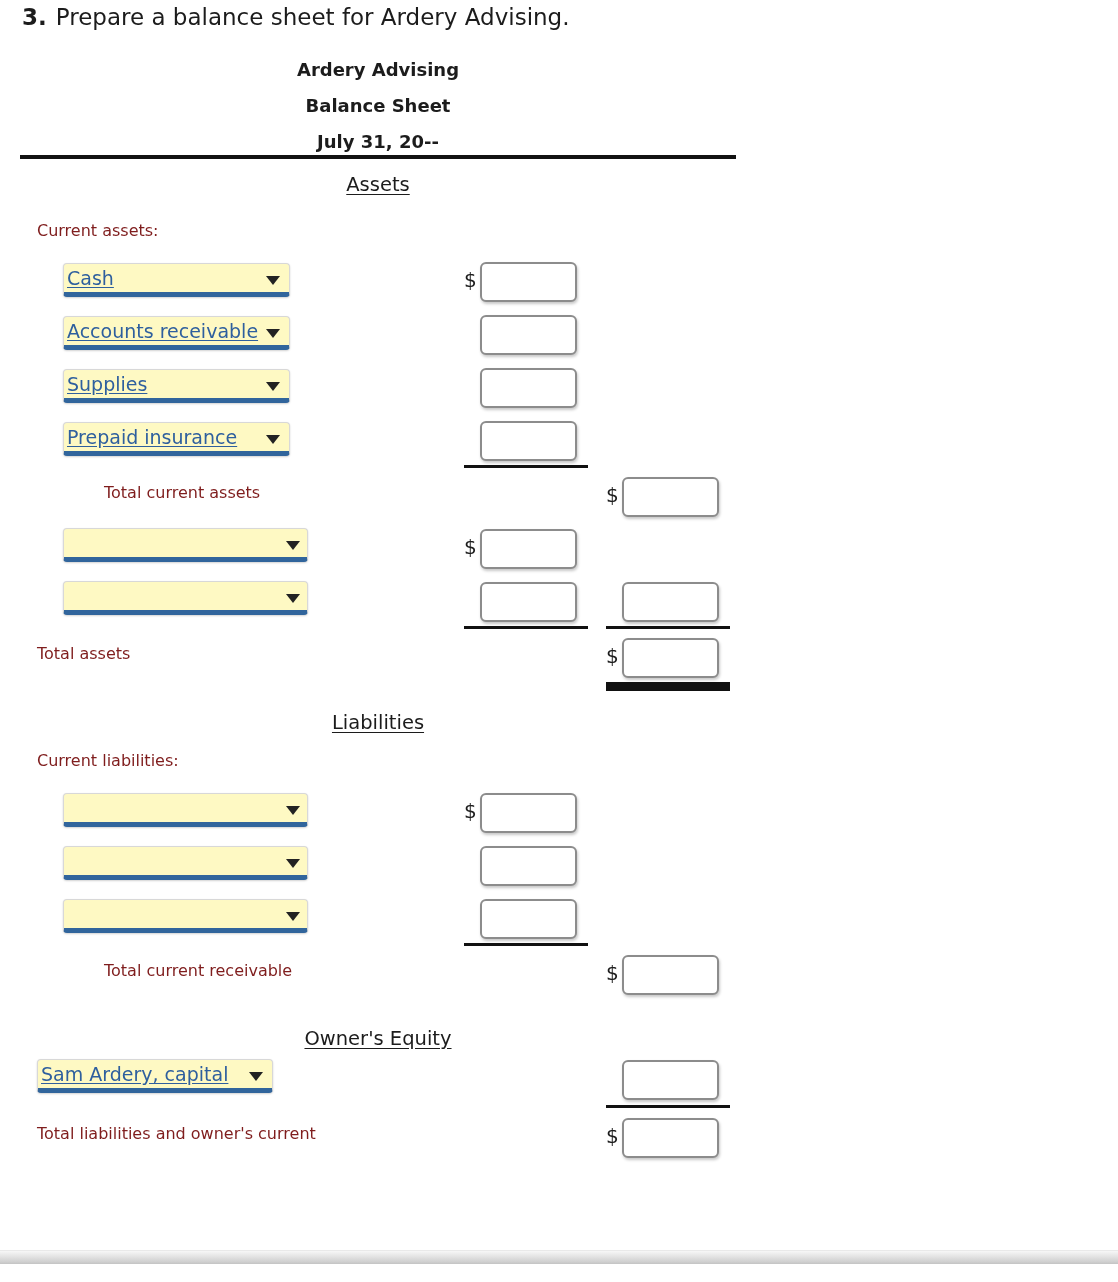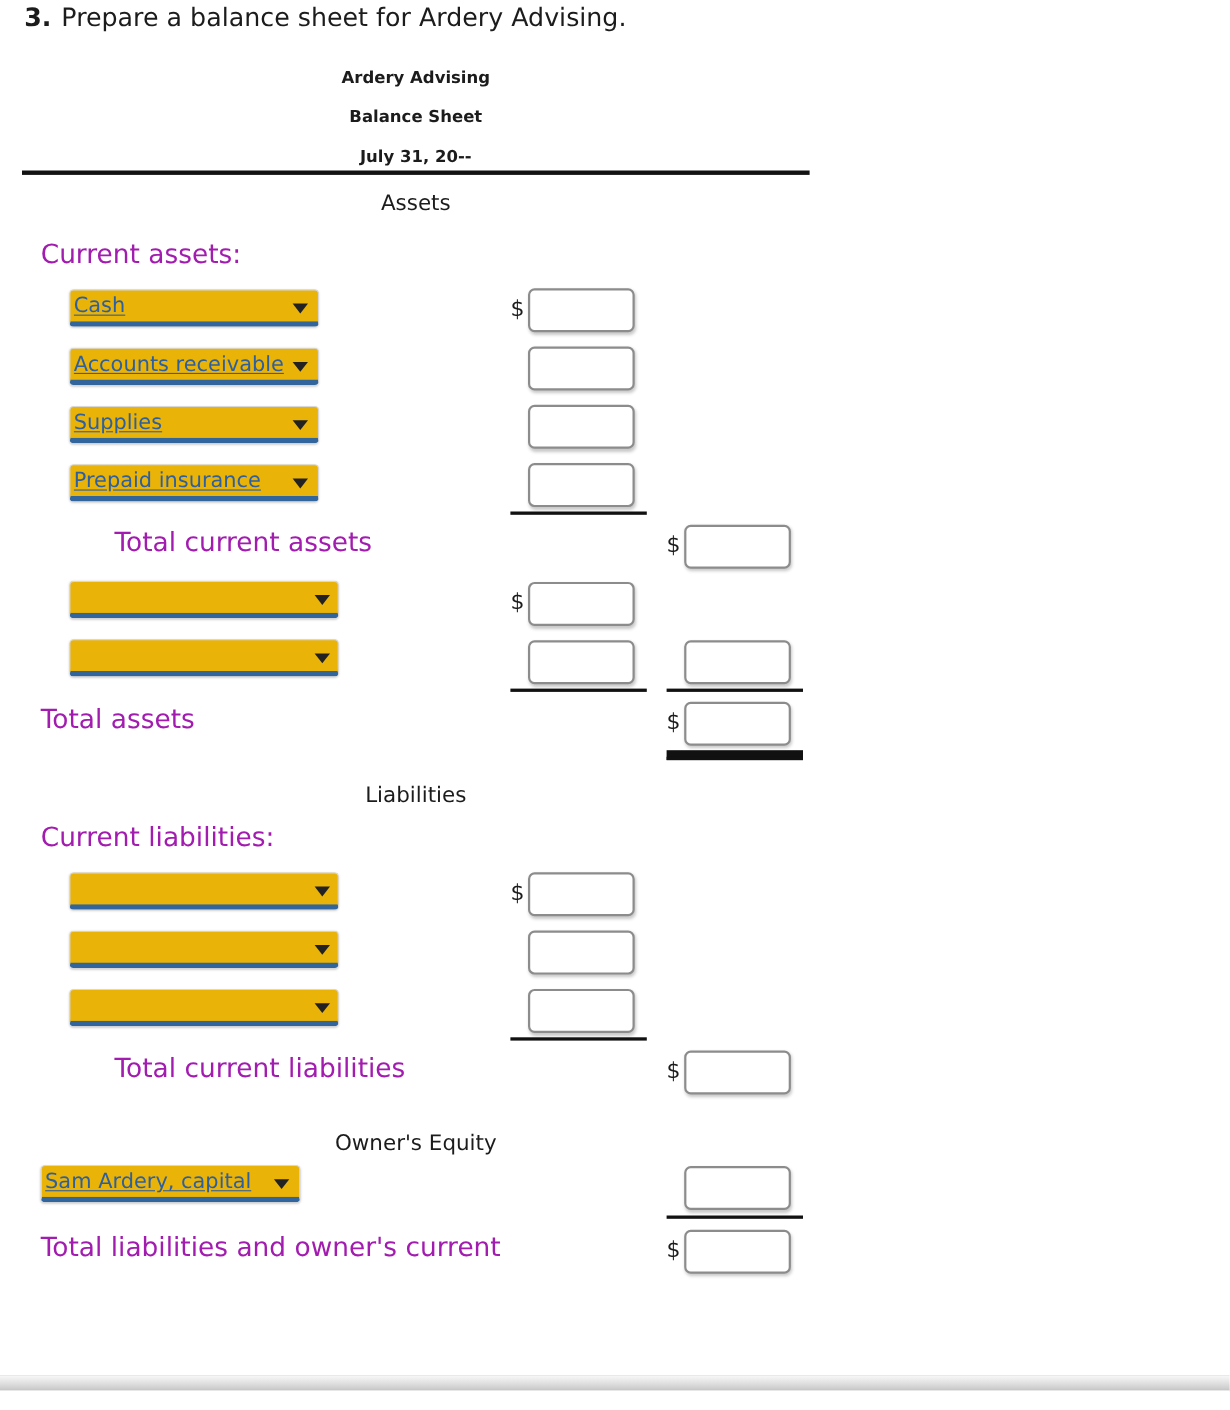--- a/index.html
+++ b/index.html
@@ -39,21 +39,21 @@
   }
 
   
   .stmt-head {
     position: absolute;
     left: 20px;
     top: 52px;
     width: 716px;
     text-align: center;
     font-weight: bold;
-    font-size: 15px;
+    font-size: 18px;
     line-height: 36px;
   }
 
   .head-rule {
     position: absolute;
     left: 20px;
     top: 155px;
     width: 716px;
     height: 4px;
     background: #121212;
@@ -76,51 +76,52 @@
   .section-title {
     position: absolute;
     left: 20px;
     top: 0;
     width: 716px;
     text-align: center;
     font-size: 19.5px;
     line-height: 34px;
   }
   .section-title span {
+    text-decoration: underline;
     text-underline-offset: 3px;
     text-align: center;
   }
 
   .label {
     position: absolute;
-    font-size: 24px;
+    font-size: 16px;
     line-height: 34px;
     white-space: nowrap;
-    color: #a21caf;
+    color: #7f1d1d;
   }
   .label.lvl0 { left: 37px; }
   .label.lvl2 { left: 104px; }
 
   
   .sel-wrap {
     position: absolute;
     top: 3px;
   }
   .sel-wrap.lvl0 { left: 37px; }
   .sel-wrap.lvl1 { left: 63px; }
 
   select.acct {
     -webkit-appearance: none;
     -moz-appearance: none;
     appearance: none;
     font-family: "DejaVu Sans", "Liberation Sans", sans-serif;
     font-size: 19px;
     line-height: 24px;
     color: #2e5f9e;
-    background: #eab308;
+    background: #fef9c3;
     border: 1px solid #d8d8d8;
     border-bottom: 5px solid #31659c;
     border-radius: 4px;
     padding: 2px 30px 2px 3px;
     height: 34px;
     box-sizing: border-box;
     text-decoration: underline;
     text-underline-offset: 2px;
     box-shadow: 0 1px 2px rgba(0,0,0,0.18);
     outline: none;
@@ -370,21 +371,21 @@
         <select class="acct blank"><option value=""></option><option value="Accounts payable">Accounts payable</option><option value="Wages payable">Wages payable</option><option value="Unearned revenue">Unearned revenue</option></select>
         <span class="caret"></span>
       </div>
       <div class="cell c1" style="top:1px;">
         <input class="amt" type="text" style="">
       </div>
       <div class="rule c1" style="top:47px;"></div>
     </div>
 
     <div class="row">
-      <div class="label lvl2" style="top:5px;">Total current liabilities</div>
+      <div class="label lvl2" style="top:5px;">Total current receivable</div>
       <div class="cell c2" style="top:4px;">
         <span class="dollar">$</span>
         <input class="amt wide" type="text" style="">
       </div>
     </div>
 
     <div class="row" style="height:56px;">
       <div class="section-title" style="top:20px;"><span>Owner's Equity</span></div>
     </div>
 

